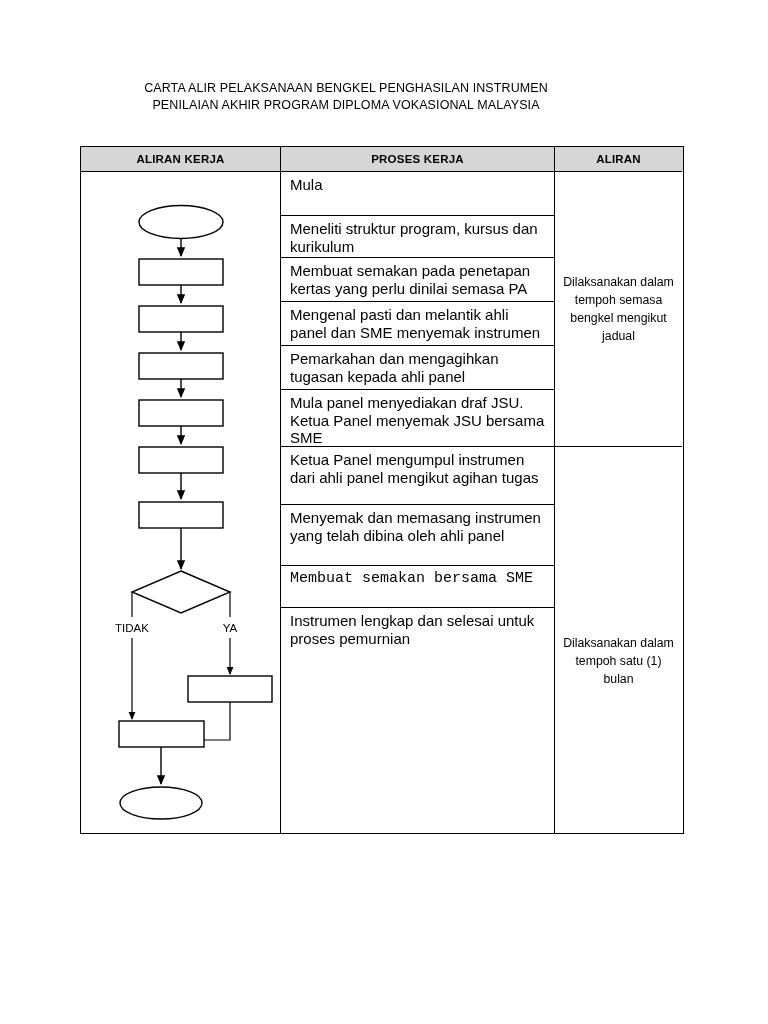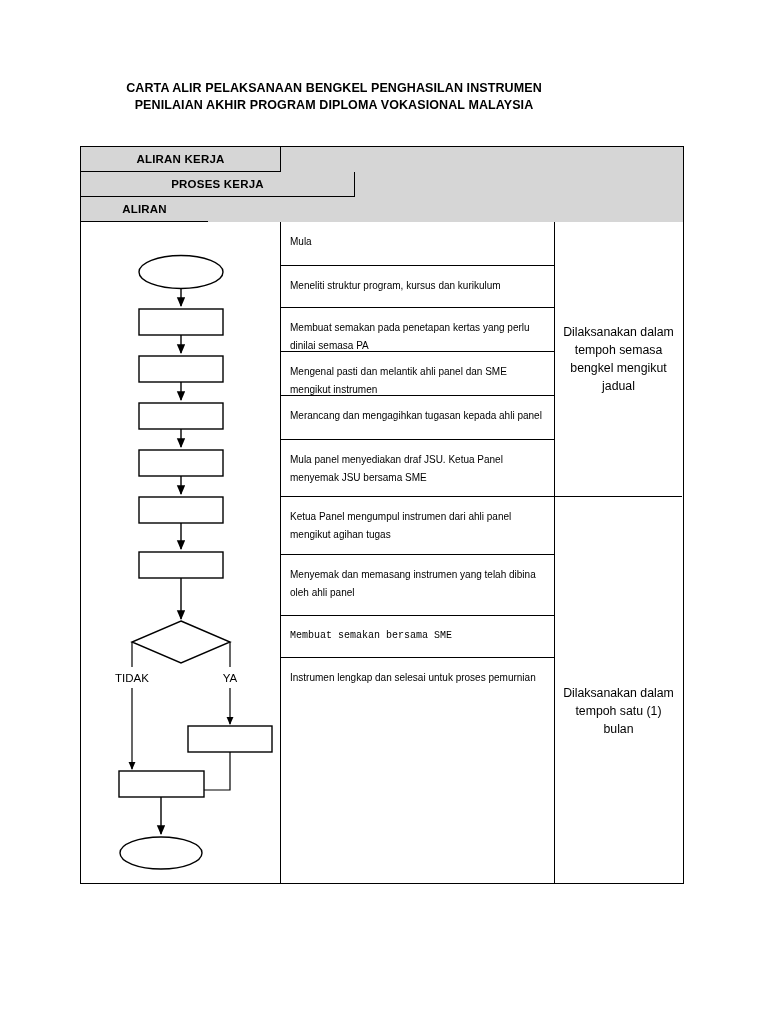--- a/index.html
+++ b/index.html
@@ -12,41 +12,41 @@
     height: 1024px;
     font-family: "Liberation Sans", sans-serif;
     color: #000000;
     position: relative;
     overflow: hidden;
   }
 
   
   #doc-title {
     position: absolute;
-    left: 0;
+    left: 12px;
     top: 80px;
     width: 668px;
     text-align: center;
     font-size: 12.5px;
-    font-weight: bold;
+    font-weight: normal;
     line-height: 17px;
     letter-spacing: 0.1px;
   }
   #doc-title .title-line { display: block; }
 
   
   #flow-table {
     position: absolute;
     left: 80px;
     top: 146px;
     width: 604px;
     border: 1.6px solid #000;
     box-sizing: border-box;
   }
-  .tbl-row { display: flex; flex-direction: column; }
+  .tbl-row { display: flex; }
 
   .hdr-row { background: #d6d6d6; }
   .hdr-cell {
     box-sizing: border-box;
     border-right: 1.6px solid #000;
     border-bottom: 1.6px solid #000;
     text-align: center;
     font-weight: bold;
     font-size: 11.5px;
     line-height: 24px;
@@ -76,22 +76,22 @@
     width: 127px;
     box-sizing: border-box;
     display: flex;
     flex-direction: column;
     gap: 46px;
   }
 
   .proc-cell {
     box-sizing: border-box;
     border-bottom: 1.2px solid #000;
-    padding: 11px 7px 7px 9px;
-    font-size: 10px;
+    padding: 4px 7px 7px 9px;
+    font-size: 15px;
     line-height: 17.5px;
   }
   .proc-cell.last { border-bottom: none; }
 
   .note-cell {
     box-sizing: border-box;
     border-bottom: 1.2px solid #000;
     display: flex;
     align-items: center;
     justify-content: center;
@@ -170,22 +170,22 @@
         <line x1="80" y1="575" x2="80" y2="612" stroke="#000000" stroke-width="1.4" marker-end="url(#arrowhead)"></line>
 
         <ellipse cx="80" cy="631" rx="41" ry="16" fill="#ffffff" stroke="#000000" stroke-width="1.4"></ellipse>
       </svg>
     </div>
 
     <div id="col-proc">
       <div class="proc-cell" style="height: 44px;">Mula</div>
       <div class="proc-cell" style="height: 42px;">Meneliti struktur program, kursus dan kurikulum</div>
       <div class="proc-cell" style="height: 44px;">Membuat semakan pada penetapan kertas yang perlu dinilai semasa PA</div>
-      <div class="proc-cell" style="height: 44px;">Mengenal pasti dan melantik ahli panel dan SME mengikut instrumen</div>
-      <div class="proc-cell" style="height: 44px;">Merancang dan mengagihkan tugasan kepada ahli panel</div>
+      <div class="proc-cell" style="height: 44px;">Mengenal pasti dan melantik ahli panel dan SME menyemak instrumen</div>
+      <div class="proc-cell" style="height: 44px;">Pemarkahan dan mengagihkan tugasan kepada ahli panel</div>
       <div class="proc-cell" style="height: 57px;">Mula panel menyediakan draf JSU. Ketua Panel menyemak JSU bersama SME</div>
       <div class="proc-cell" style="height: 58px;">Ketua Panel mengumpul instrumen dari ahli panel mengikut agihan tugas</div>
       <div class="proc-cell" style="height: 61px;">Menyemak dan memasang instrumen yang telah dibina oleh ahli panel</div>
       <div class="proc-cell" style="height: 42px; font-family: Liberation Mono, monospace;">Membuat semakan bersama SME</div>
       <div class="proc-cell last" style="height: 74px;">Instrumen lengkap dan selesai untuk proses pemurnian</div>
     </div>
 
     <div id="col-note">
       <div class="note-cell" style="height: 275px;">Dilaksanakan dalam tempoh semasa bengkel mengikut jadual</div>
       <div class="note-cell last" style="height: 336px;">Dilaksanakan dalam tempoh satu (1) bulan</div>

